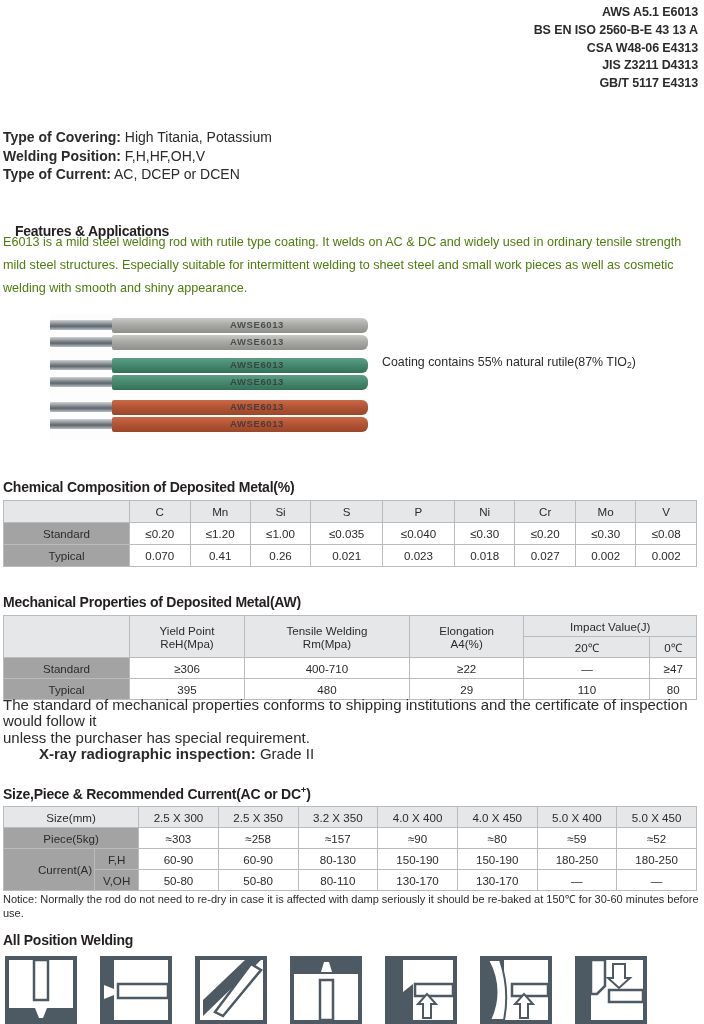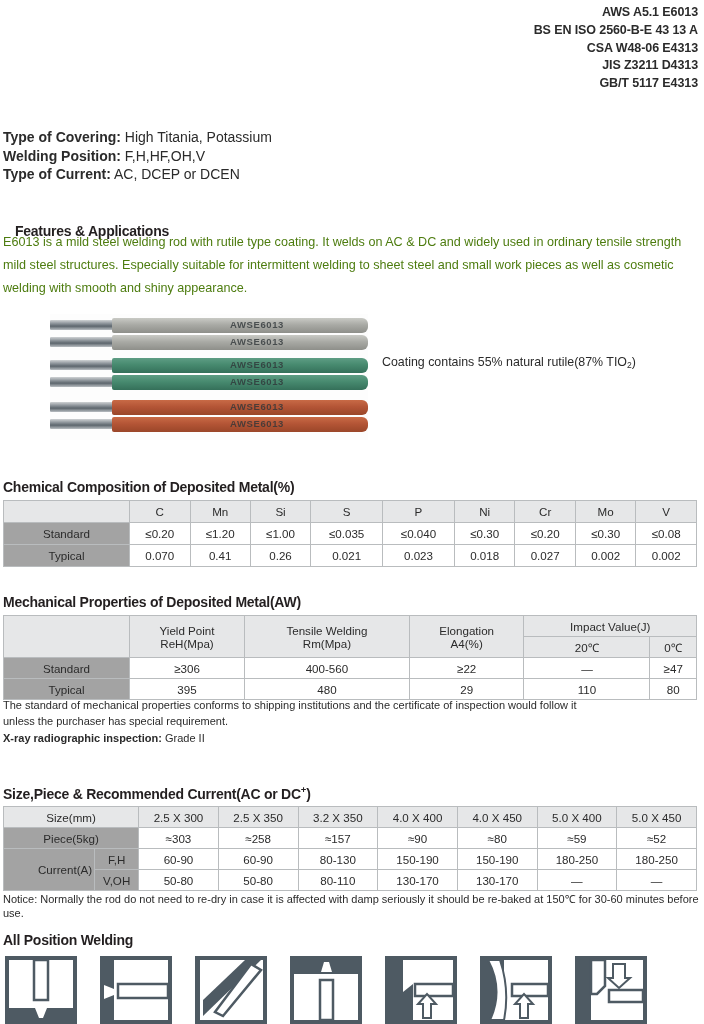--- a/index.html
+++ b/index.html
@@ -100,23 +100,23 @@
   .tbl-chem td:first-child { width: 126px; }
 
   .sec-mech { position: absolute; top: 594px; left: 3px; }
   .tbl-mech { position: absolute; top: 615px; left: 3px; }
   .tbl-mech td { height: 21px; }
   .tbl-mech td.tall { height: 42px; }
   .tbl-mech td:first-child { width: 126px; margin-left: 9px; }
 
   .mech-note {
     position: absolute; top: 697px; left: 3px; width: 694px;
-    font-size: 11px; line-height: 16.4px; color: #2b2b2b;
-  }
-  .mech-note .lbl { font-weight: bold; }
+    font-size: 15px; line-height: 16.4px; color: #2b2b2b;
+  }
+  .mech-note .lbl { font-weight: bold; margin-left: 36px; }
 
   .sec-size { position: absolute; top: 784px; left: 3px; }
   .sec-size sup { font-size: 9.5px; }
   .tbl-size { position: absolute; top: 806px; left: 3px; }
   .tbl-size td { height: 21px; }
   .tbl-size td.c1 { width: 75px; padding-left: 34px; }
   .tbl-size td.c2 { width: 44px; }
   .tbl-size td.span2 { width: 119px; }
 
   .notice {
@@ -255,21 +255,21 @@
       </td>
       <td class="hdr" colspan="2">Impact Value(J)</td>
     </tr>
     <tr>
       <td class="hdr">20℃</td>
       <td class="hdr">0℃</td>
     </tr>
     <tr>
       <td class="rowlbl">Standard</td>
       <td>≥306</td>
-      <td>400-560</td>
+      <td>400-710</td>
       <td>≥22</td>
       <td>—</td>
       <td>≥47</td>
     </tr>
     <tr>
       <td class="rowlbl">Typical</td>
       <td>395</td>
       <td>480</td>
       <td>29</td>
       <td>110</td>

